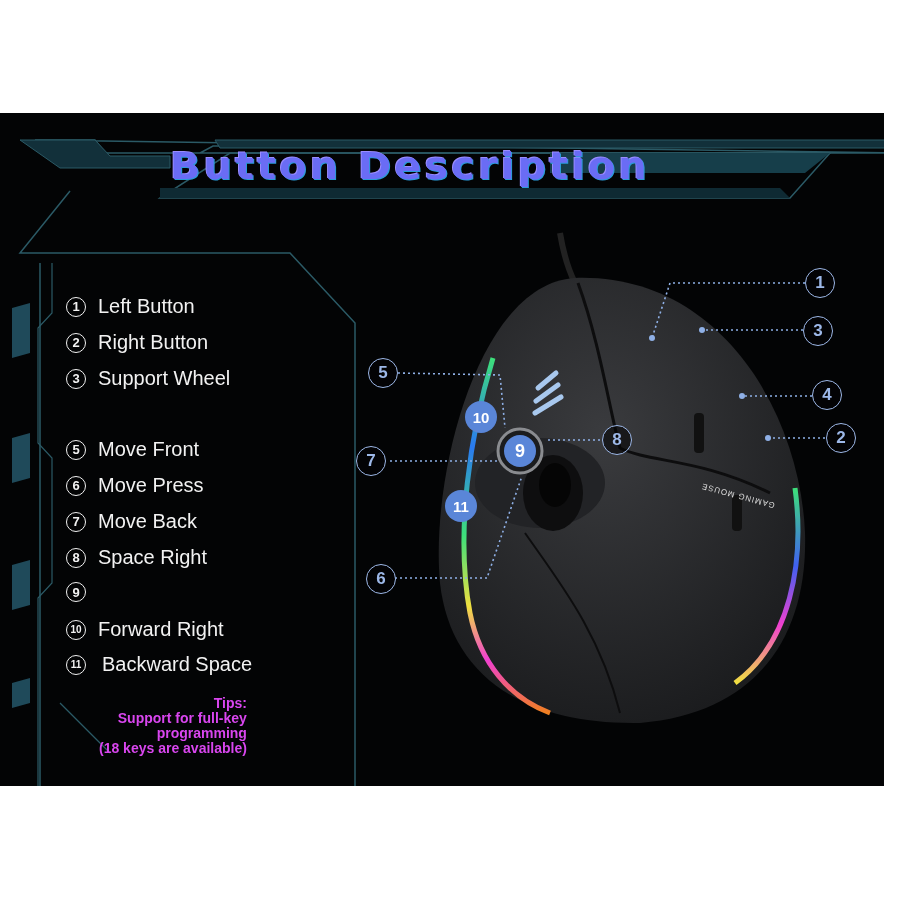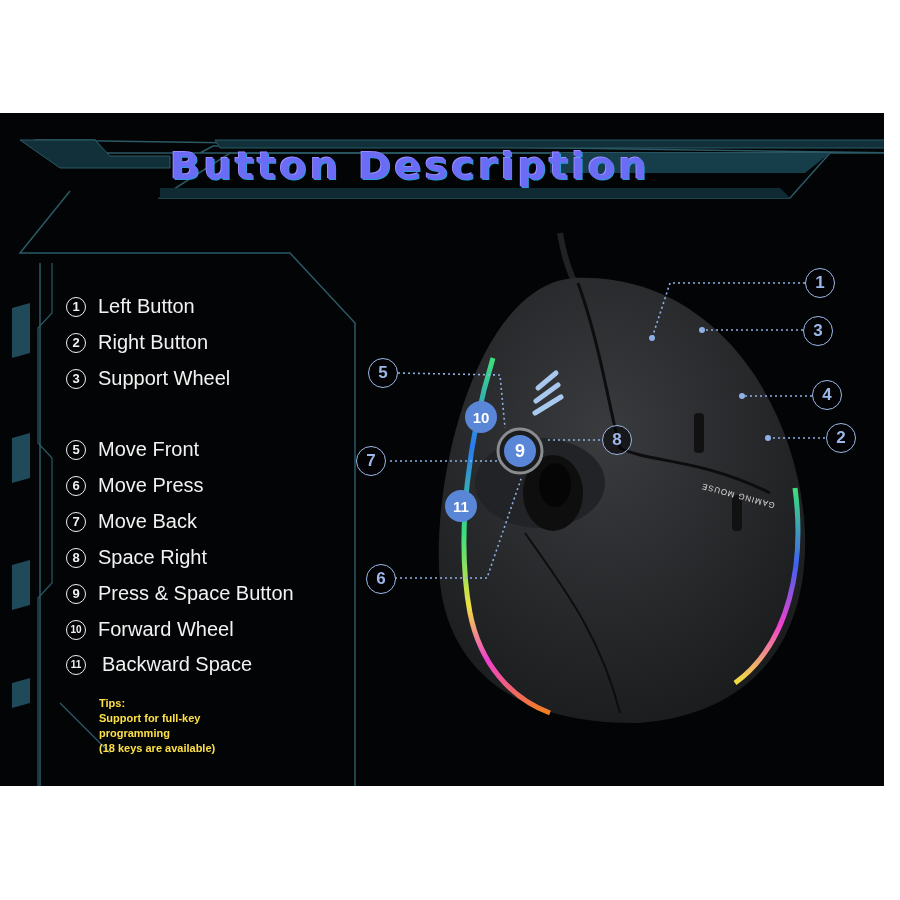--- a/index.html
+++ b/index.html
@@ -3,21 +3,21 @@
 <meta charset="utf-8">
 <style>
   html, body { margin:0; padding:0; }
   body { width:900px; height:900px; background:#ffffff; position:relative; overflow:hidden; font-family:"Liberation Sans", sans-serif; }
   .panel { position:absolute; left:0; top:113px; width:884px; height:673px; background:#030405; overflow:hidden; }
   .deco { position:absolute; left:0; top:0; }
   .title { position:absolute; left:170px; top:30px; font-family:"DejaVu Sans", sans-serif; font-weight:bold; font-size:40px; letter-spacing:3px; color:#6a6cf5; text-shadow:1px 1px 0 #2a9bd8, -1px -1px 0 #9a8cff; transform:scaleY(0.95); }
   .legend { position:absolute; left:66px; top:0; }
   .legend-item { position:absolute; left:0; white-space:nowrap; color:#f2f2f2; font-size:20px; display:flex; align-items:center; }
   .circ { display:inline-flex; align-items:center; justify-content:center; width:20px; height:20px; border:1.6px solid #f2f2f2; border-radius:50%; font-size:13px; font-weight:bold; margin-right:12px; box-sizing:border-box; }
-  .tips { position:absolute; left:99px; top:583px; color:#fde047; font-size:11px; font-weight:bold; line-height:15px; }
+  .tips { position:absolute; left:99px; top:583px; color:#d946ef; font-size:14px; font-weight:bold; line-height:15px;text-align:right; }
   .mouse { position:absolute; left:0; top:0; }
   .callout { position:absolute; width:30px; height:30px; border:1.6px solid #9db8e8; border-radius:50%; color:#9db8e8; font-size:17px; font-weight:bold; display:flex; align-items:center; justify-content:center; box-sizing:border-box; background:rgba(3,4,5,0.6); }
   .on-mouse { position:absolute; width:32px; height:32px; border-radius:50%; background:#5a86d8; color:#fff; font-size:18px; font-weight:bold; display:flex; align-items:center; justify-content:center; }
   .brand { position:absolute; left:700px; top:378px; color:#ddd; font-size:8px; letter-spacing:1px; transform:rotate(195deg); }
 </style>
 </head>
 <body>
 
 <div class="panel">
 
@@ -67,25 +67,24 @@
     <div class="legend-item" style="top:397px">
         <span class="circ">7</span>
         <span>Move Back</span>
       </div>
     <div class="legend-item" style="top:433px">
         <span class="circ">8</span>
         <span>Space Right</span>
       </div>
     <div class="legend-item" style="top:469px">
         <span class="circ">9</span>
-        <span>Press &amp; Space Button</span>
       </div>
     <div class="legend-item" style="top:505px">
         <span class="circ" style="font-size:10px">10</span>
-        <span>Forward Wheel</span>
+        <span>Forward Right</span>
       </div>
     <div class="legend-item" style="top:540px">
         <span class="circ" style="font-size:10px;margin-right:16px">11</span>
         <span>Backward Space</span>
       </div>
   </div>
 
   <div class="tips">
     <div>Tips:</div>
     <div>Support for full-key</div>

